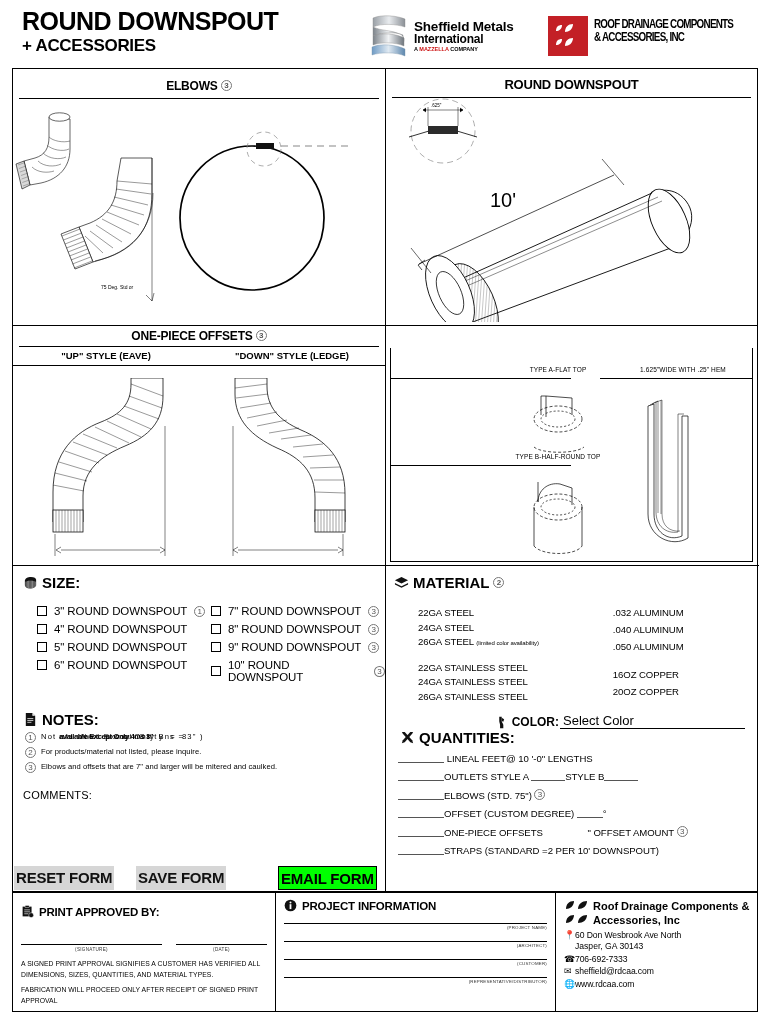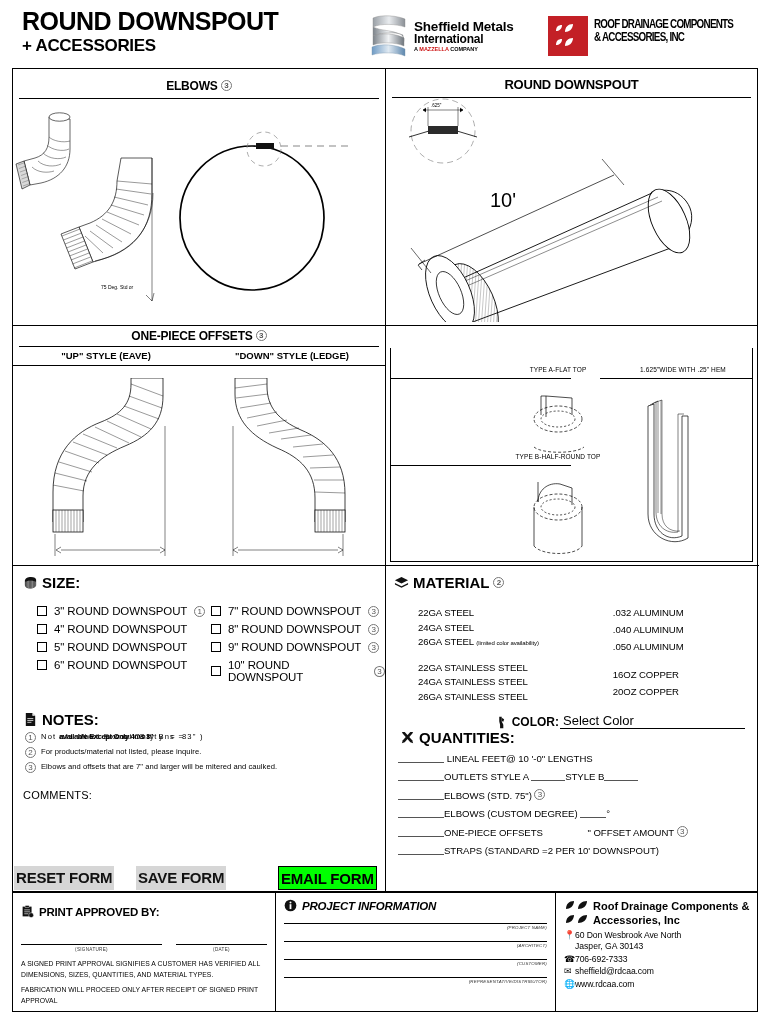--- a/index.html
+++ b/index.html
@@ -105,21 +105,21 @@
   
   .btnbar { position:absolute; left:12px; top:866px; width:746px; height:26px; }
   .btn { position:absolute; top:0; height:24px; line-height:24px; font-size:15px; font-weight:bold;
          padding:0 2px; letter-spacing:-0.2px; }
   .btn-grey { background:#d6d6d6; color:#111; }
   .btn-green { background:#00ff00; color:#000; border:1px solid #000; }
 
   
   .footer { position:absolute; left:12px; top:892px; width:746px; height:120px; border:1.4px solid #000; display:flex; }
   .f-approve { width:263px; border-right:1.2px solid #000; padding:12px 8px 0 8px; position:relative; }
-  .f-project { width:280px; border-right:1.2px solid #000; padding:6px 8px 0 8px; position:relative;font-style:italic; }
+  .f-project { width:280px; border-right:1.2px solid #000; padding:6px 8px 0 8px; position:relative; }
   .f-contact { flex:1; padding:7px 6px 0 8px; }
 
   .f-title { display:flex; align-items:center; gap:5px; font-size:11.5px; font-weight:bold; letter-spacing:-0.2px; }
   .sig-row { display:flex; gap:14px; margin-top:26px; }
   .sig { flex:1; }
   .sig .line { border-top:1.3px solid #000; }
   .sig .cap { text-align:center; font-size:4.6px; margin-top:2px; color:#333; letter-spacing:0.3px; }
   .approve-text { font-size:6.8px; line-height:1.55; margin-top:7px; letter-spacing:0.05px; }
   .approve-text p { margin:0 0 5px 0; }
 
@@ -621,21 +621,21 @@
         </div>
         <div class="qty-line">
           <span class="blank" style="width:46px"></span><span>OUTLETS STYLE A</span>
           <span class="blank" style="width:34px"></span><span>STYLE B</span><span class="blank" style="width:34px"></span>
         </div>
         <div class="qty-line">
           <span class="blank" style="width:46px"></span><span>ELBOWS (STD. 75")</span>
           <span class="circnum">3</span>
         </div>
         <div class="qty-line">
-          <span class="blank" style="width:46px"></span><span>ELBOWS (CUSTOM DEGREE)</span>
+          <span class="blank" style="width:46px"></span><span>OFFSET (CUSTOM DEGREE)</span>
           <span class="blank" style="width:26px"></span><span>°</span>
         </div>
         <div class="qty-line">
           <span class="blank" style="width:46px"></span><span>ONE-PIECE OFFSETS</span>
           <span style="display:inline-block;width:42px"></span><span>" OFFSET AMOUNT</span>
           <span class="circnum">3</span>
         </div>
         <div class="qty-line">
           <span class="blank" style="width:46px"></span><span>STRAPS (STANDARD =2 PER 10' DOWNSPOUT)</span>
         </div>

